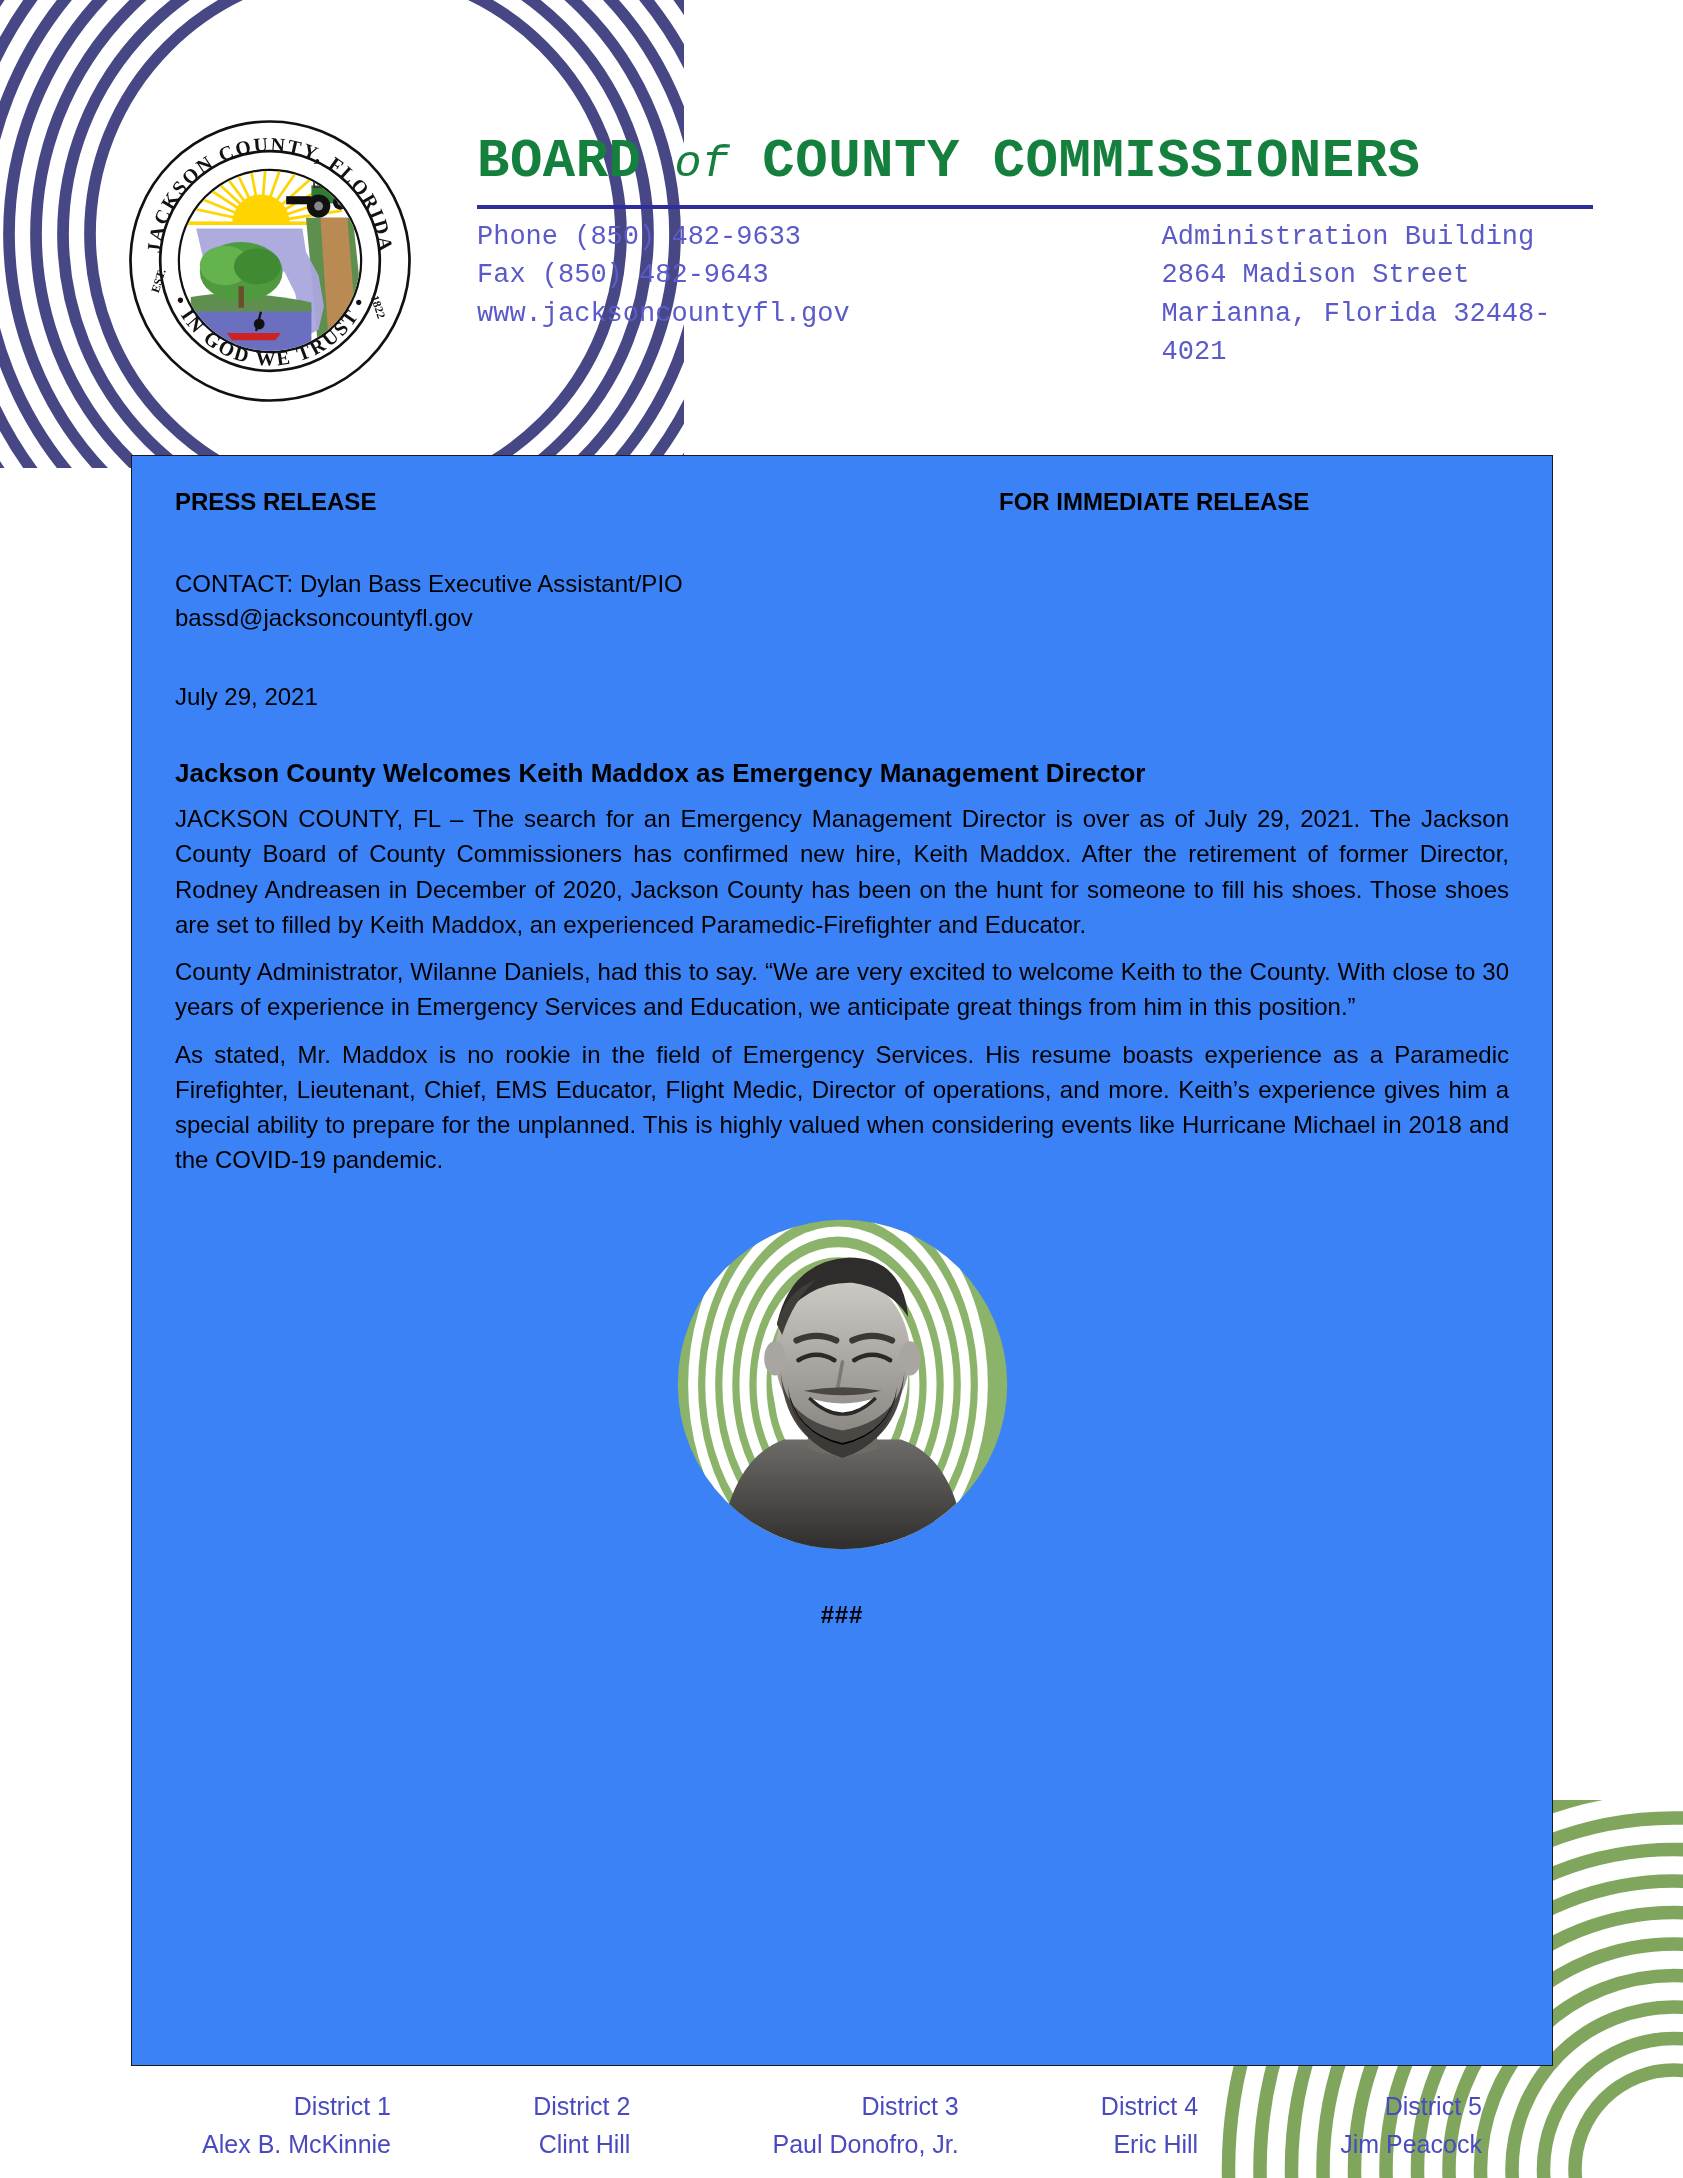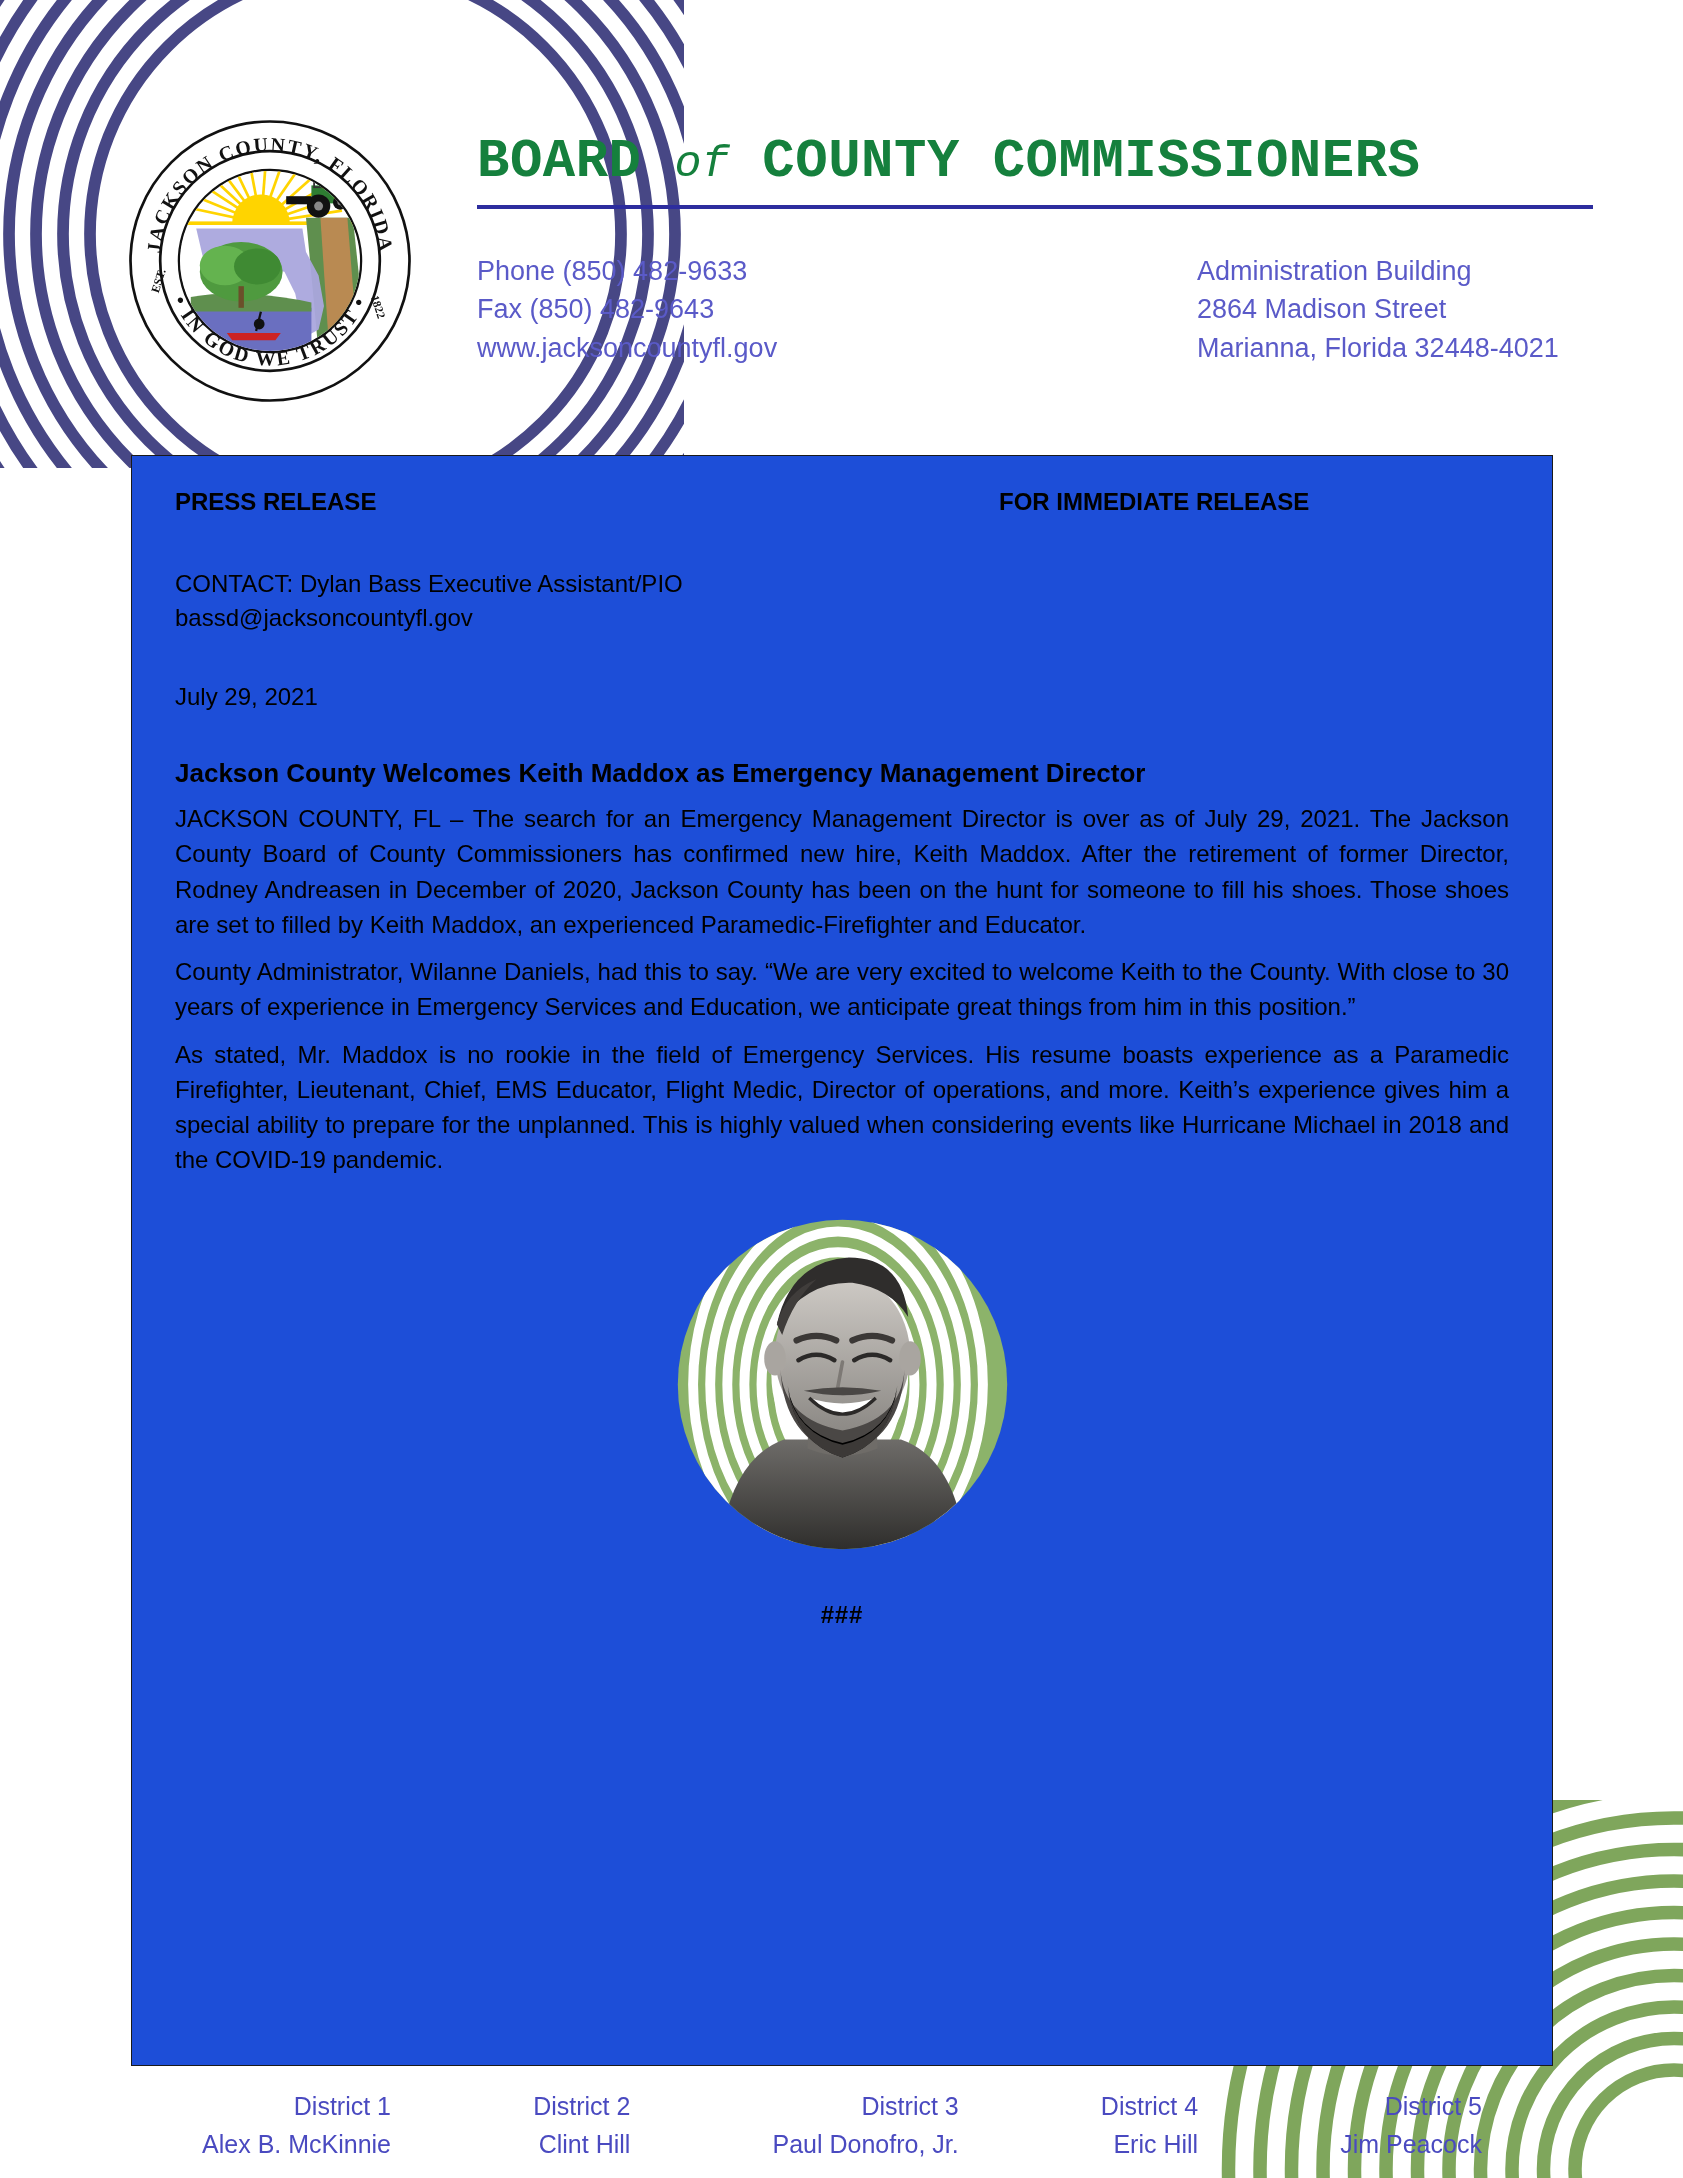--- a/index.html
+++ b/index.html
@@ -22,30 +22,30 @@
 
   .head-right { position:absolute; left:477px; top:131px; width:1116px; }
   .board-title {
     font-family:Liberation Mono, monospace;
     font-size:54px; font-weight:bold; letter-spacing:0.5px;
     color:#15803d; white-space:nowrap;
   }
   .board-title .it { font-style:italic; font-size:45px; font-weight:normal; }
   .title-rule { margin-top:12.6px; height:4.5px; background:#2d2d9e; width:1116px; }
 
-  .contact-row { display:flex; margin-top:43px; }
+  .contact-row { display:flex; margin-top:9px;font-family:Liberation Mono, monospace; }
   .contact-col { font-size:27px; line-height:1.42; color:#5a5ac8; }
   .contact-col.left { width:720px; }
 
   
   .doc-box {
     position:absolute; left:131px; top:455px;
     width:1422px; height:1611px;
     border:1.8px solid #1a1a1a;
-    background:#1d4ed8;
+    background:#3b82f6;
     padding:31.5px 43px 0 43px;
   }
   .pr-head { display:flex; font-size:24px; font-weight:bold; color:#000; }
   .pr-head .pr-left { width:824px; }
 
   .contact-block { margin-top:51px; font-size:24px; line-height:1.45; color:#000; }
 
   .date-line { margin-top:47px; font-size:24px; color:#000; }
 
   .headline {

